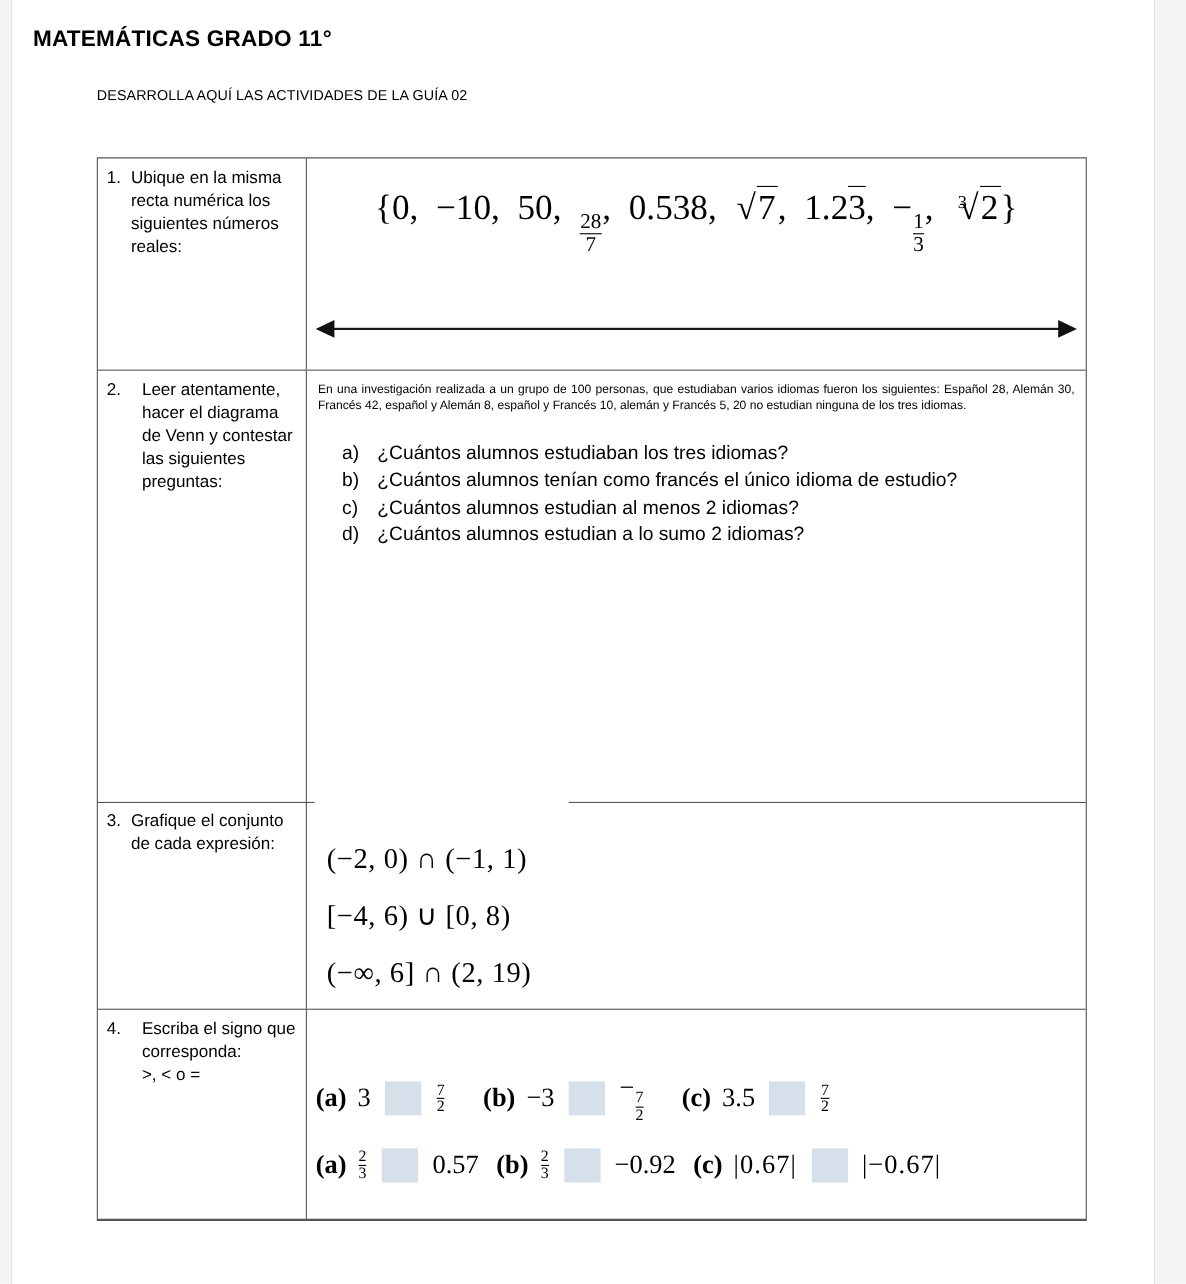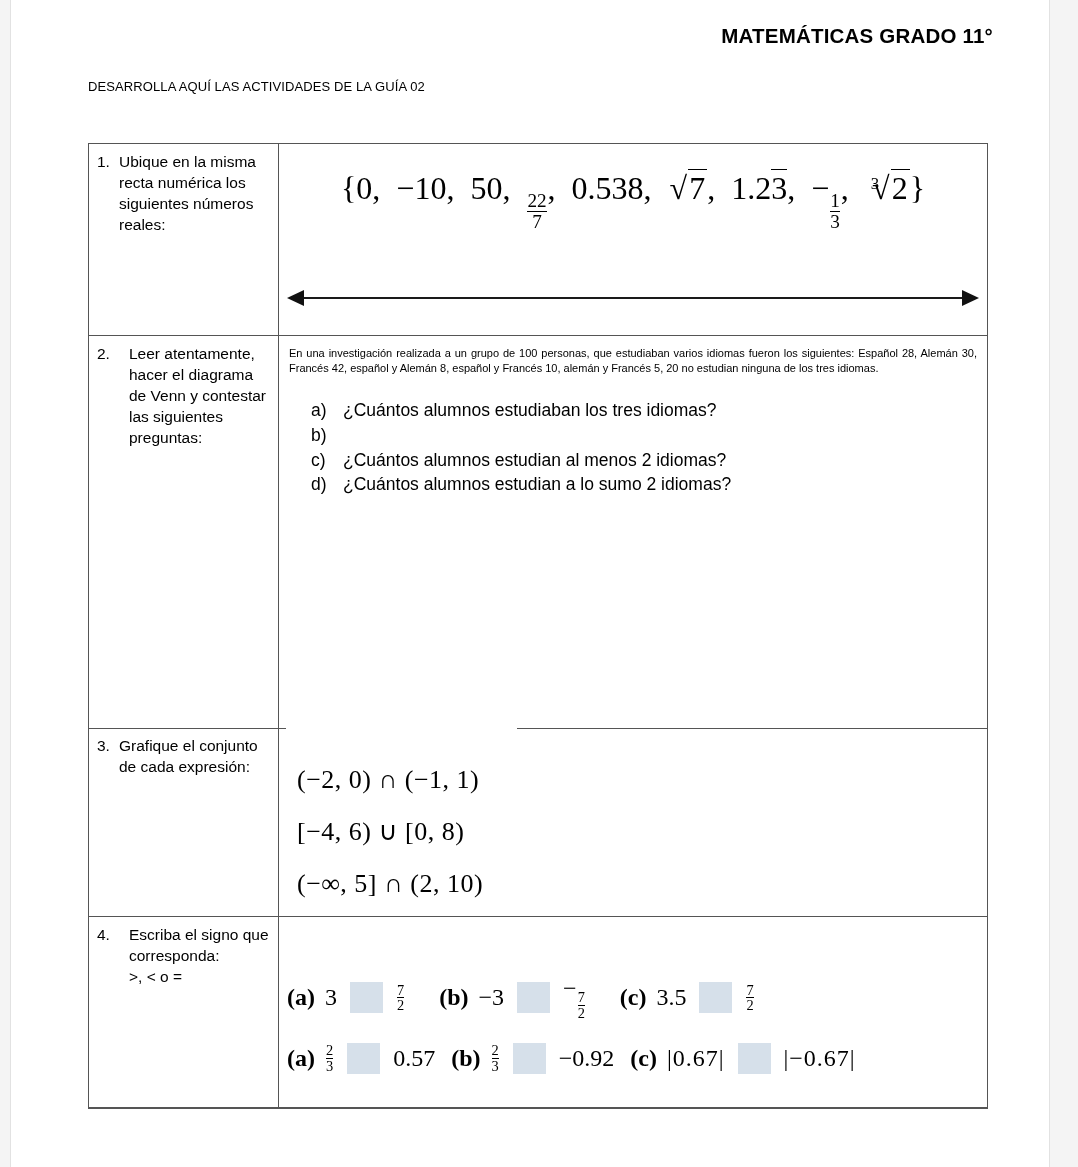--- a/index.html
+++ b/index.html
@@ -28,26 +28,25 @@
   .page {
     position: absolute;
     left: 30px;
     right: 30px;
     top: 0;
     bottom: 0;
     background: #ffffff;
   }
 
   .doc-title {
-    text-align: right;
+    text-align: left;
     font-size: 20.5px;
     font-weight: bold;
     letter-spacing: .2px;
     margin: 24px 0 0 0;
-    padding-right: 55px;
   }
 
   .subtitle {
     font-size: 13px;
     margin: 31px 0 0 58px;
     letter-spacing: .1px;
   }
 
   .section-label {
     font-size: 21px;
@@ -250,21 +249,21 @@
       <div class="cell-left">
         <div class="num-list">
           <span class="idx">1.</span>
           <span class="body">Ubique en la misma recta numérica los siguientes números reales:</span>
         </div>
       </div>
       <div class="cell-right">
         <div class="set-line math">
           <span>{0,&nbsp; −10,&nbsp; 50,&nbsp;</span>
           <span class="frac">
-              <span class="num">22</span>
+              <span class="num">28</span>
               <span class="den">7</span>
             </span><span>,&nbsp; 0.538,&nbsp;</span>
           <span class="sqrt">√<span class="radicand">7</span></span><span>,&nbsp; 1.2<span class="overbar">3</span>,&nbsp; −</span><span class="frac">
               <span class="num">1</span>
               <span class="den">3</span>
             </span><span>,&nbsp; </span>
           <span class="sqrt"><span class="rootdeg">3</span>√<span class="radicand">2</span></span><span>}</span>
         </div>
         <div class="numline-wrap">
           <div class="numline"></div>
@@ -285,20 +284,21 @@
       </div>
       <div class="cell-right">
         <div class="para">En una investigación realizada a un grupo de 100 personas, que estudiaban varios idiomas fueron los siguientes: Español 28, Alemán 30, Francés 42, español y Alemán 8, español y Francés 10, alemán y Francés 5, 20 no estudian ninguna de los tres idiomas.</div>
         <div class="qlist">
           <div class="qrow">
             <span class="qlabel">a)</span>
             <span>¿Cuántos alumnos estudiaban los tres idiomas?</span>
           </div>
           <div class="qrow">
             <span class="qlabel">b)</span>
+            <span>¿Cuántos alumnos tenían como francés el único idioma de estudio?</span>
           </div>
           <div class="qrow">
             <span class="qlabel">c)</span>
             <span>¿Cuántos alumnos estudian al menos 2 idiomas?</span>
           </div>
           <div class="qrow">
             <span class="qlabel">d)</span>
             <span>¿Cuántos alumnos estudian a lo sumo 2 idiomas?</span>
           </div>
         </div>
@@ -311,21 +311,21 @@
       <div class="cell-left">
         <div class="num-list">
           <span class="idx">3.</span>
           <span class="body">Grafique el conjunto de cada expresión:</span>
         </div>
       </div>
       <div class="cell-right">
         <div class="interval-list">
           <div>(−2, 0) ∩ (−1, 1)</div>
           <div>[−4, 6) ∪ [0, 8)</div>
-          <div>(−∞, 5] ∩ (2, 10)</div>
+          <div>(−∞, 6] ∩ (2, 19)</div>
         </div>
       </div>
     </div>
 
     <div class="divider-full"></div>
 
     <div class="row" style="min-height:190px;">
       <div class="cell-left">
         <div class="num-list">
           <span class="idx wide">4.</span>

